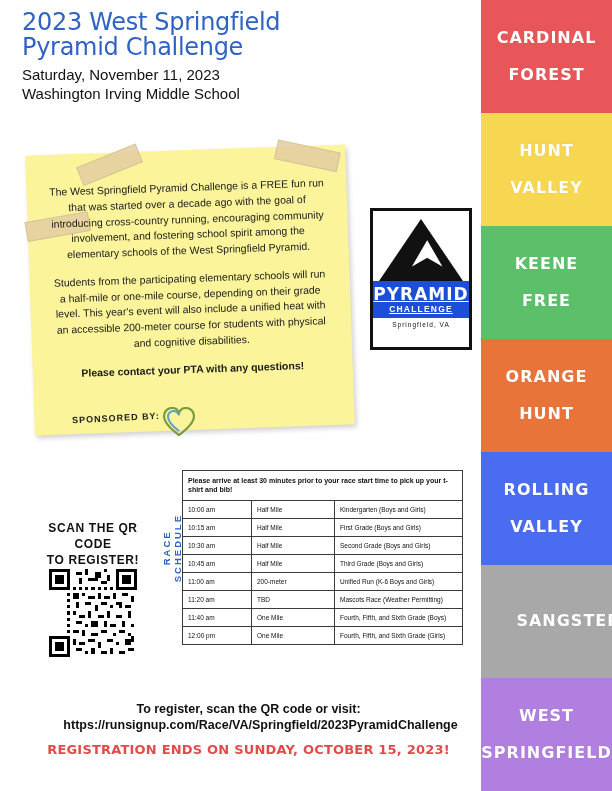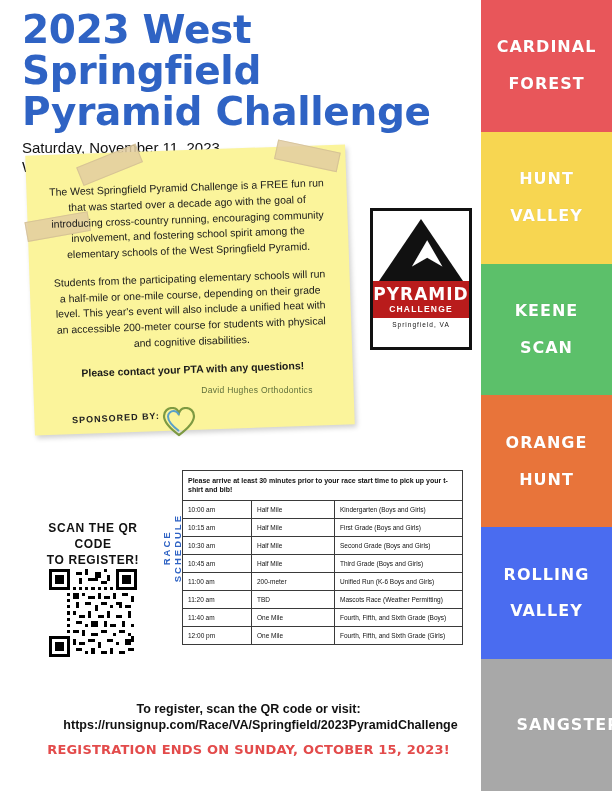--- a/index.html
+++ b/index.html
@@ -53,22 +53,22 @@
 
   
   .header {
     position: absolute;
     left: 22px;
     top: 10px;
     width: 440px;
   }
   .title {
     color: #2f63c4;
-    font-size: 39px;
-    font-weight: bold;
+    font-size: 24px;
+    font-weight: normal;
     line-height: 1.05;
     letter-spacing: -0.3px;
     font-family: "DejaVu Sans", sans-serif;
     margin: 0 0 6px 0;
   }
   .subtitle {
     color: #111111;
     font-size: 15px;
     line-height: 1.25;
     margin: 0;
@@ -153,24 +153,25 @@
     transform: translateX(-50%);
     width: 20px;
     height: 44px;
     color: #ffffff;
     font-size: 38px;
     line-height: 44px;
     text-align: center;
   }
   .logo-band {
     width: 100%;
-    background: #b91c1c;
+    background: #1d4ed8;
     color: #ffffff;
     text-align: center;
     padding: 3px 0 4px 0;
+    text-decoration: underline;
   }
   .logo-word1 { font-size: 17px; font-weight: bold; letter-spacing: 1px; font-family: "DejaVu Sans", sans-serif;}
   .logo-word2 { font-size: 8.5px; font-weight: bold; letter-spacing: 1.2px; }
   .logo-sub {
     font-size: 6.5px;
     letter-spacing: 1px;
     color: #111111;
     padding-top: 3px;
   }
 
@@ -356,21 +357,20 @@
 
   <div class="sponsor">
     <div class="sponsor-label">SPONSORED BY:</div>
     <div class="heart">
       <svg viewBox="0 0 34 30" xmlns="http://www.w3.org/2000/svg">
         <path d="M17 28 C6 20 2 14 2 9 C2 4 6 1 10 1 C13 1 16 3 17 6 C18 3 21 1 24 1 C28 1 32 4 32 9 C32 14 28 20 17 28 Z" fill="none" stroke="#7d9a42" stroke-width="2.2"></path>
         <path d="M17 24 C9 18 6 13 6 9.5 C6 6 9 4 11.5 4 C14 4 16 6 17 8" fill="none" stroke="#5aa0c8" stroke-width="2"></path>
       </svg>
     </div>
     <div class="sponsor-logo">
-      <div class="sponsor-sub">David Hughes Orthodontics</div>
     </div>
   </div>
 
   <div class="qr-block">
     <div class="qr-caption">
       <div>SCAN THE QR CODE</div>
       <div>TO REGISTER!</div>
     </div>
     <div class="qr-code">
       <svg viewBox="0 0 29 29" width="88" height="88" shape-rendering="crispEdges" xmlns="http://www.w3.org/2000/svg">
@@ -541,35 +541,41 @@
     </div>
     <div class="school" style="background: rgb(247, 214, 81);">
       <span>
         <span>HUNT</span><br>
         <span>VALLEY</span>
       </span>
     </div>
     <div class="school" style="background: rgb(92, 192, 106);">
       <span>
         <span>KEENE</span><br>
-        <span>SCAN</span>
+        <span>FREE</span>
       </span>
     </div>
     <div class="school" style="background: rgb(232, 116, 58);">
       <span>
         <span>ORANGE</span><br>
         <span>HUNT</span>
       </span>
     </div>
     <div class="school" style="background: rgb(74, 108, 240);">
       <span>
         <span>ROLLING</span><br>
         <span>VALLEY</span>
       </span>
     </div>
     <div class="school" style="background: rgb(168, 168, 168); padding-left: 44px;">
       <span>
         <span>SANGSTER</span>
       </span>
     </div>
+    <div class="school" style="background: rgb(176, 127, 224);">
+      <span>
+        <span>WEST</span><br>
+        <span>SPRINGFIELD</span>
+      </span>
+    </div>
   </div>
 
 </div>
 
 </body></html>

